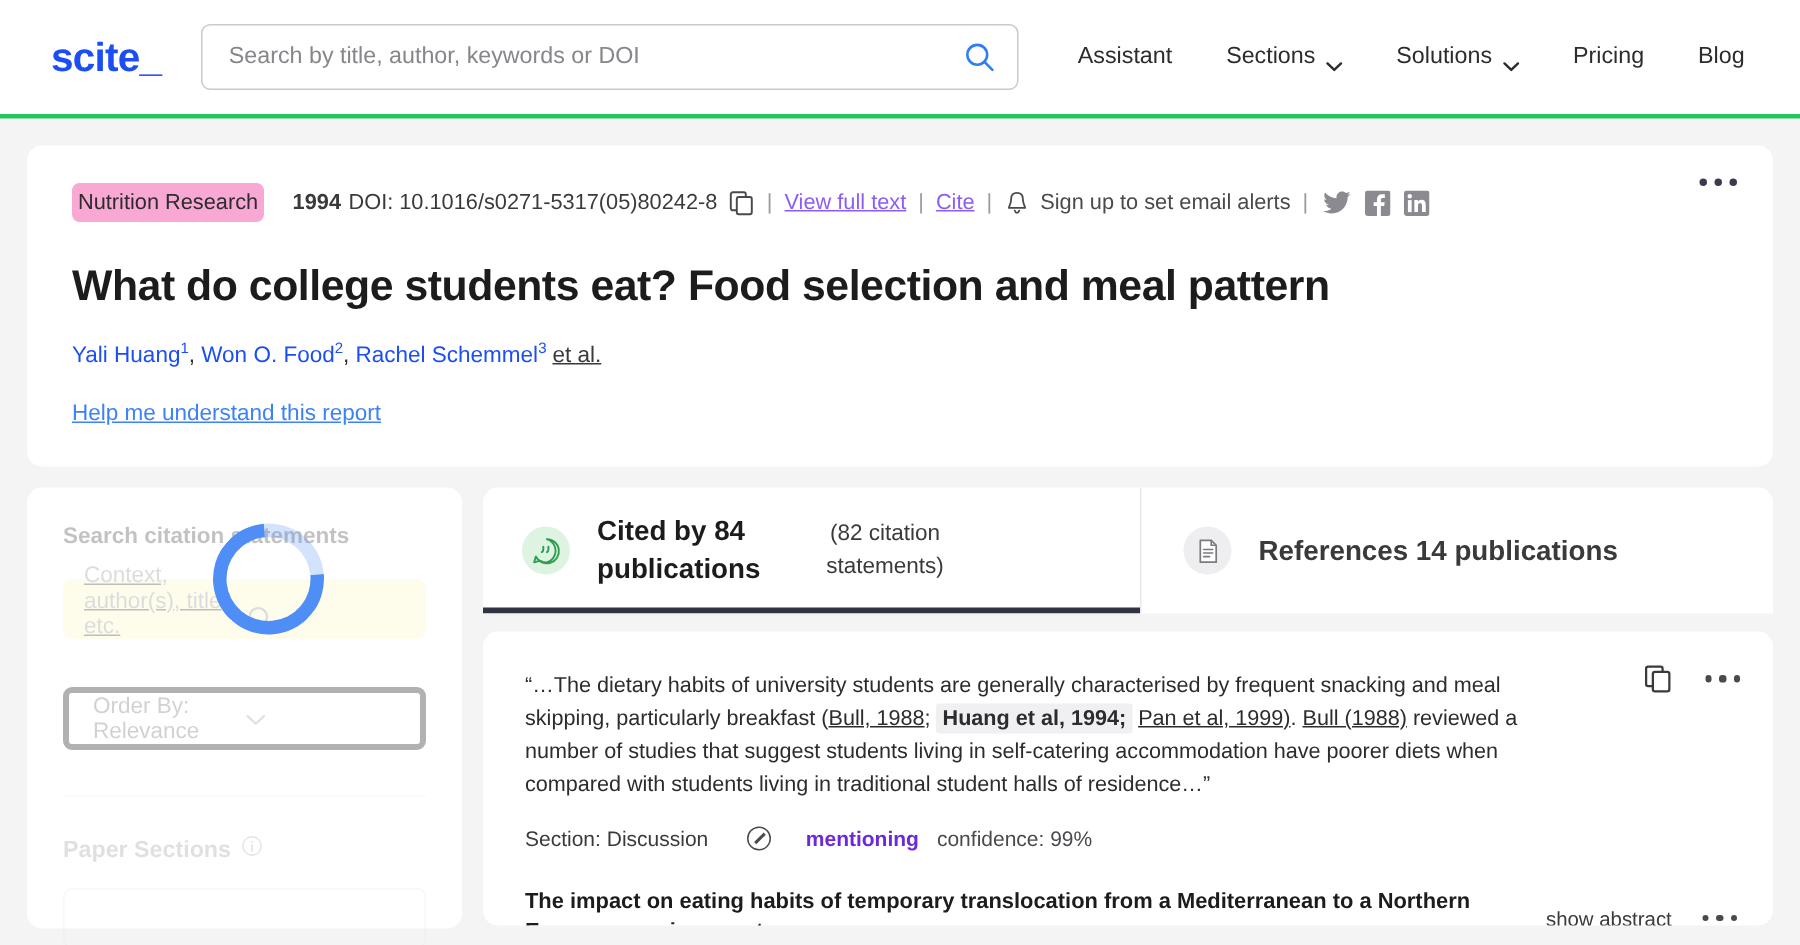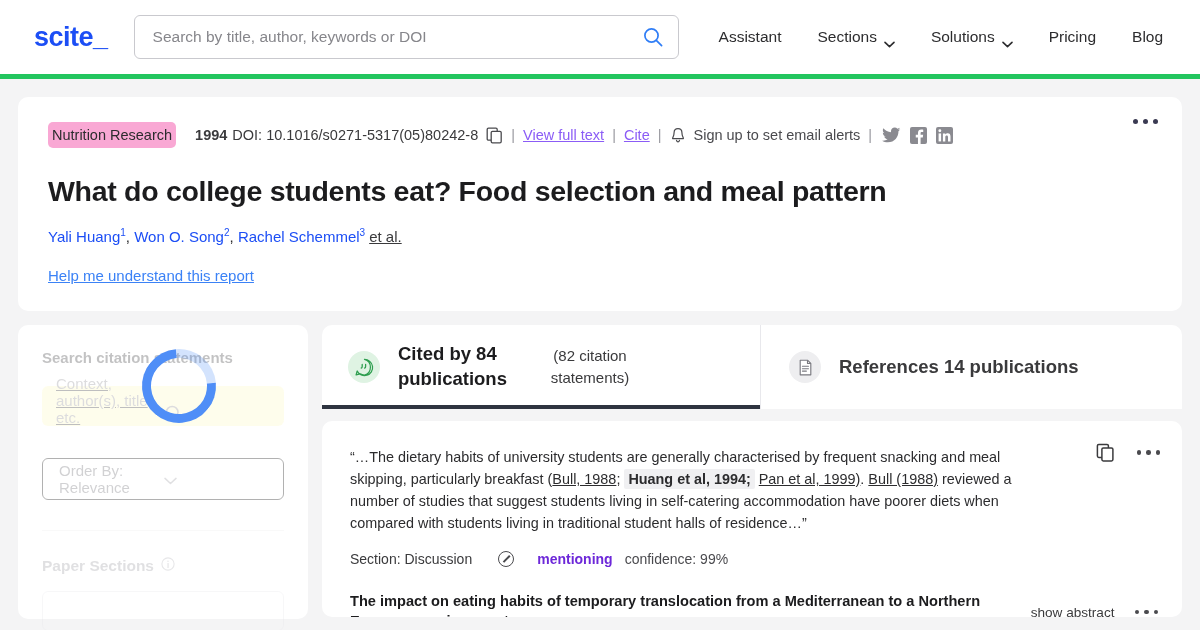--- a/index.html
+++ b/index.html
@@ -8,21 +8,21 @@
     overflow: hidden;
     background: #f4f4f5;
     font-family: "Liberation Sans", sans-serif;
     color: #2c2c2e;
   }
 
   
   .topnav {
     height: 79px;
     background: #ffffff;
-    border-bottom: 5px solid #22c55e;
+    border-bottom: 3px solid #22c55e;
     display: flex;
     align-items: center;
     padding: 0 28px 0 34px;
   }
   .logo {
     font-size: 27px;
     font-weight: bold;
     color: #1c4ef5;
     letter-spacing: -0.5px;
     margin-right: 26px;
@@ -176,21 +176,21 @@
     border-radius: 6px;
     display: flex;
     align-items: flex-end;
     padding: 0 12px 0 14px;
     text-decoration: underline;
   }
   .sb-search span { flex: 1; font-size: 15px; color: #8e8e93; }
   .sb-order {
     margin-top: 32px;
     height: 42px;
-    border: 1px solid #000000;
+    border: 4px solid #000000;
     border-radius: 6px;
     display: flex;
     align-items: center;
     padding: 0 14px 0 16px;
     font-size: 15px;
     color: #6a6a70;
   }
   .sb-order span { flex: 1; }
   .sb-divider {
     margin-top: 30px;
@@ -462,21 +462,21 @@
             <circle cx="3.85" cy="3.8" r="1.45" fill="#fff"></circle>
             <path d="M6.9 6.4 h2.4 v1.1 c0.4 -0.7 1.2 -1.3 2.4 -1.3 c2 0 2.8 1.2 2.8 3.4 v4.8 h-2.5 v-4.3 c0 -1.1 -0.4 -1.7 -1.3 -1.7 c-0.9 0 -1.4 0.6 -1.4 1.7 v4.3 H6.9 Z" fill="#fff"></path>
           </svg>
         </span>
       </span>
     </div>
 
     <div class="paper-title">What do college students eat? Food selection and meal pattern</div>
 
     <div class="authors">
-      <span class="au"><span>Yali Huang</span><sup>1</sup></span><span class="sepc">, </span><span class="au"><span>Won O. Song</span><sup>2</sup></span><span class="sepc">, </span><span class="au"><span>Rachel Schemmel</span><sup>3</sup></span><span class="etal">et al.</span>
+      <span class="au"><span>Yali Huang</span><sup>1</sup></span><span class="sepc">, </span><span class="au"><span>Won O. Food</span><sup>2</sup></span><span class="sepc">, </span><span class="au"><span>Rachel Schemmel</span><sup>3</sup></span><span class="etal">et al.</span>
     </div>
 
     <span class="help-link">Help me understand this report</span>
   </div>
 </div>
 
 <div class="lower">
 
   <div class="sidebar">
     <div class="sb-fade">

